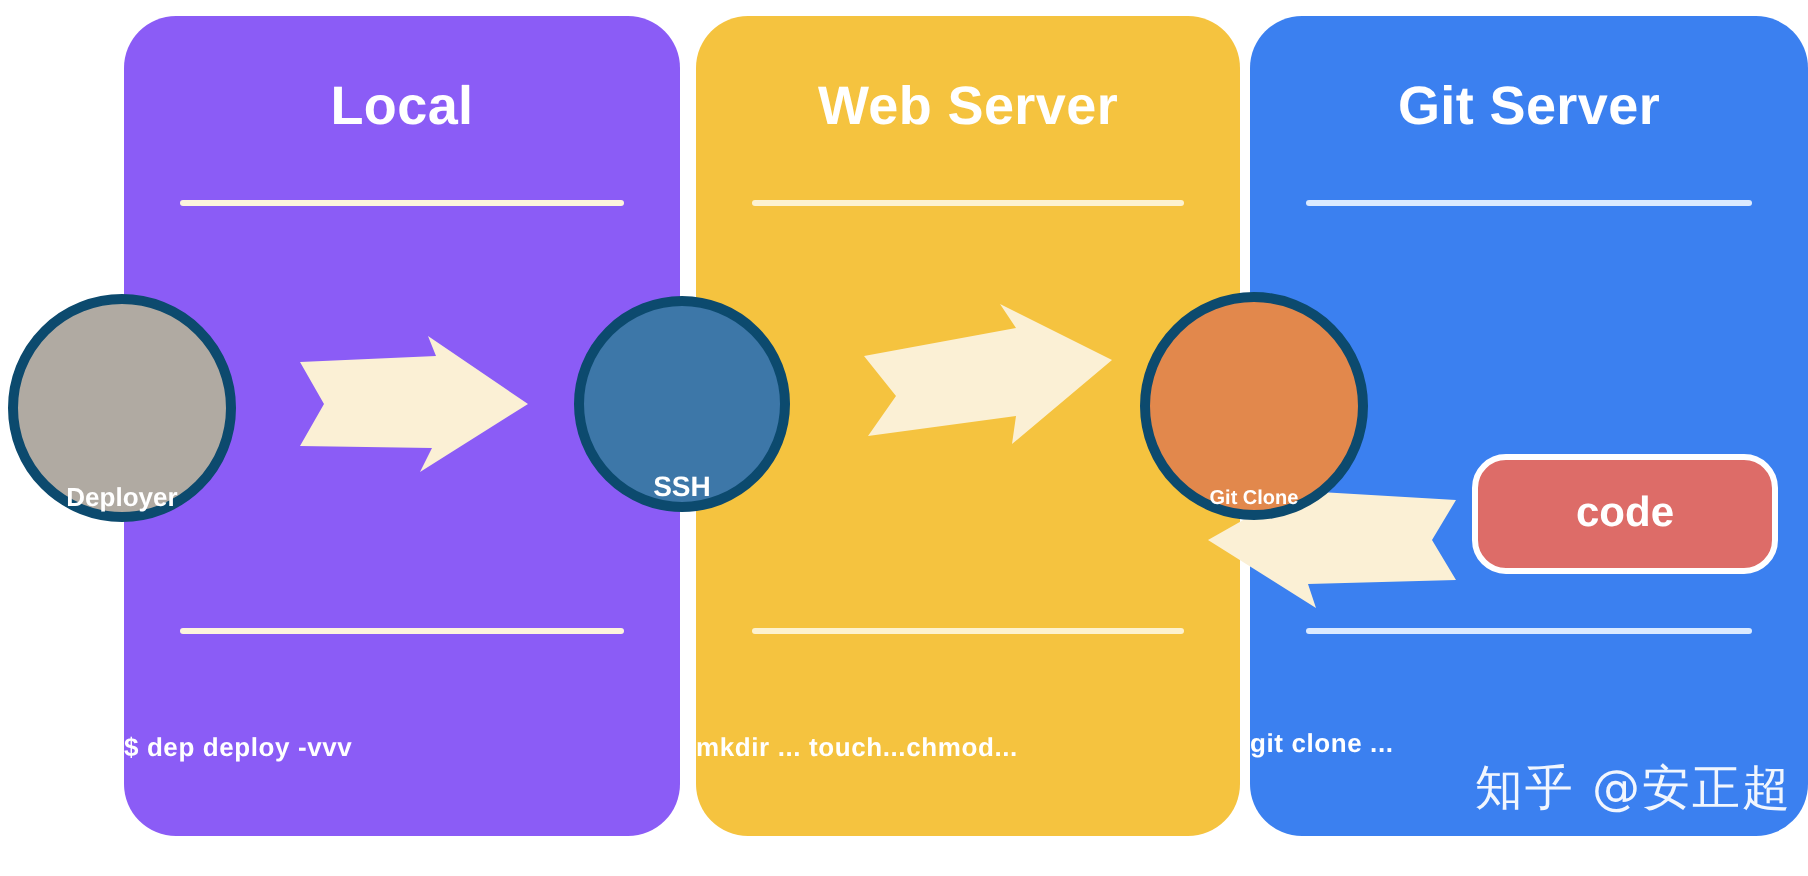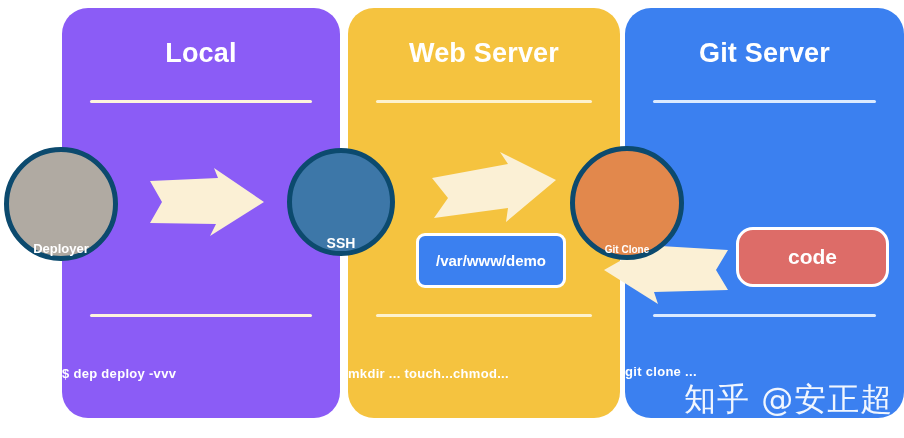--- a/index.html
+++ b/index.html
@@ -74,22 +74,22 @@
 
   
   .arrow{position:absolute;z-index:4;}
   #arrow-deploy{left:148px;top:166px;width:118px;height:74px;}
   #arrow-push{left:428px;top:148px;width:132px;height:78px;}
   #arrow-pull{left:600px;top:234px;width:132px;height:74px;}
 
   
   #watermark{
     position:absolute;left:684px;top:378px;width:212px;
-    text-align:left;color:rgba(255,255,255,.93);
-    font-size:32px;font-weight:normal;letter-spacing:1px;
+    text-align:right;color:rgba(255,255,255,.93);
+    font-size:24px;font-weight:normal;letter-spacing:1px;
     font-family:"DejaVu Sans",sans-serif;z-index:9;white-space:nowrap;
   }
 </style>
 </head>
 <body>
 
 <div id="stage">
 
   <div class="panel" id="panel-local">
     <div class="panel-title">Local</div>
@@ -130,23 +130,20 @@
   </div>
 
   <div class="node" id="node-ssh">
     <span>SSH</span>
   </div>
 
   <div class="node" id="node-gitclone">
     <span>Git Clone</span>
   </div>
 
-  <div class="box" id="box-path">
-    <span>/var/www/demo</span>
-  </div>
 
   <div class="box" id="box-code">
     <span>code</span>
   </div>
 
   <div id="watermark">知乎 @安正超</div>
 
 </div>
 
 </body></html>

